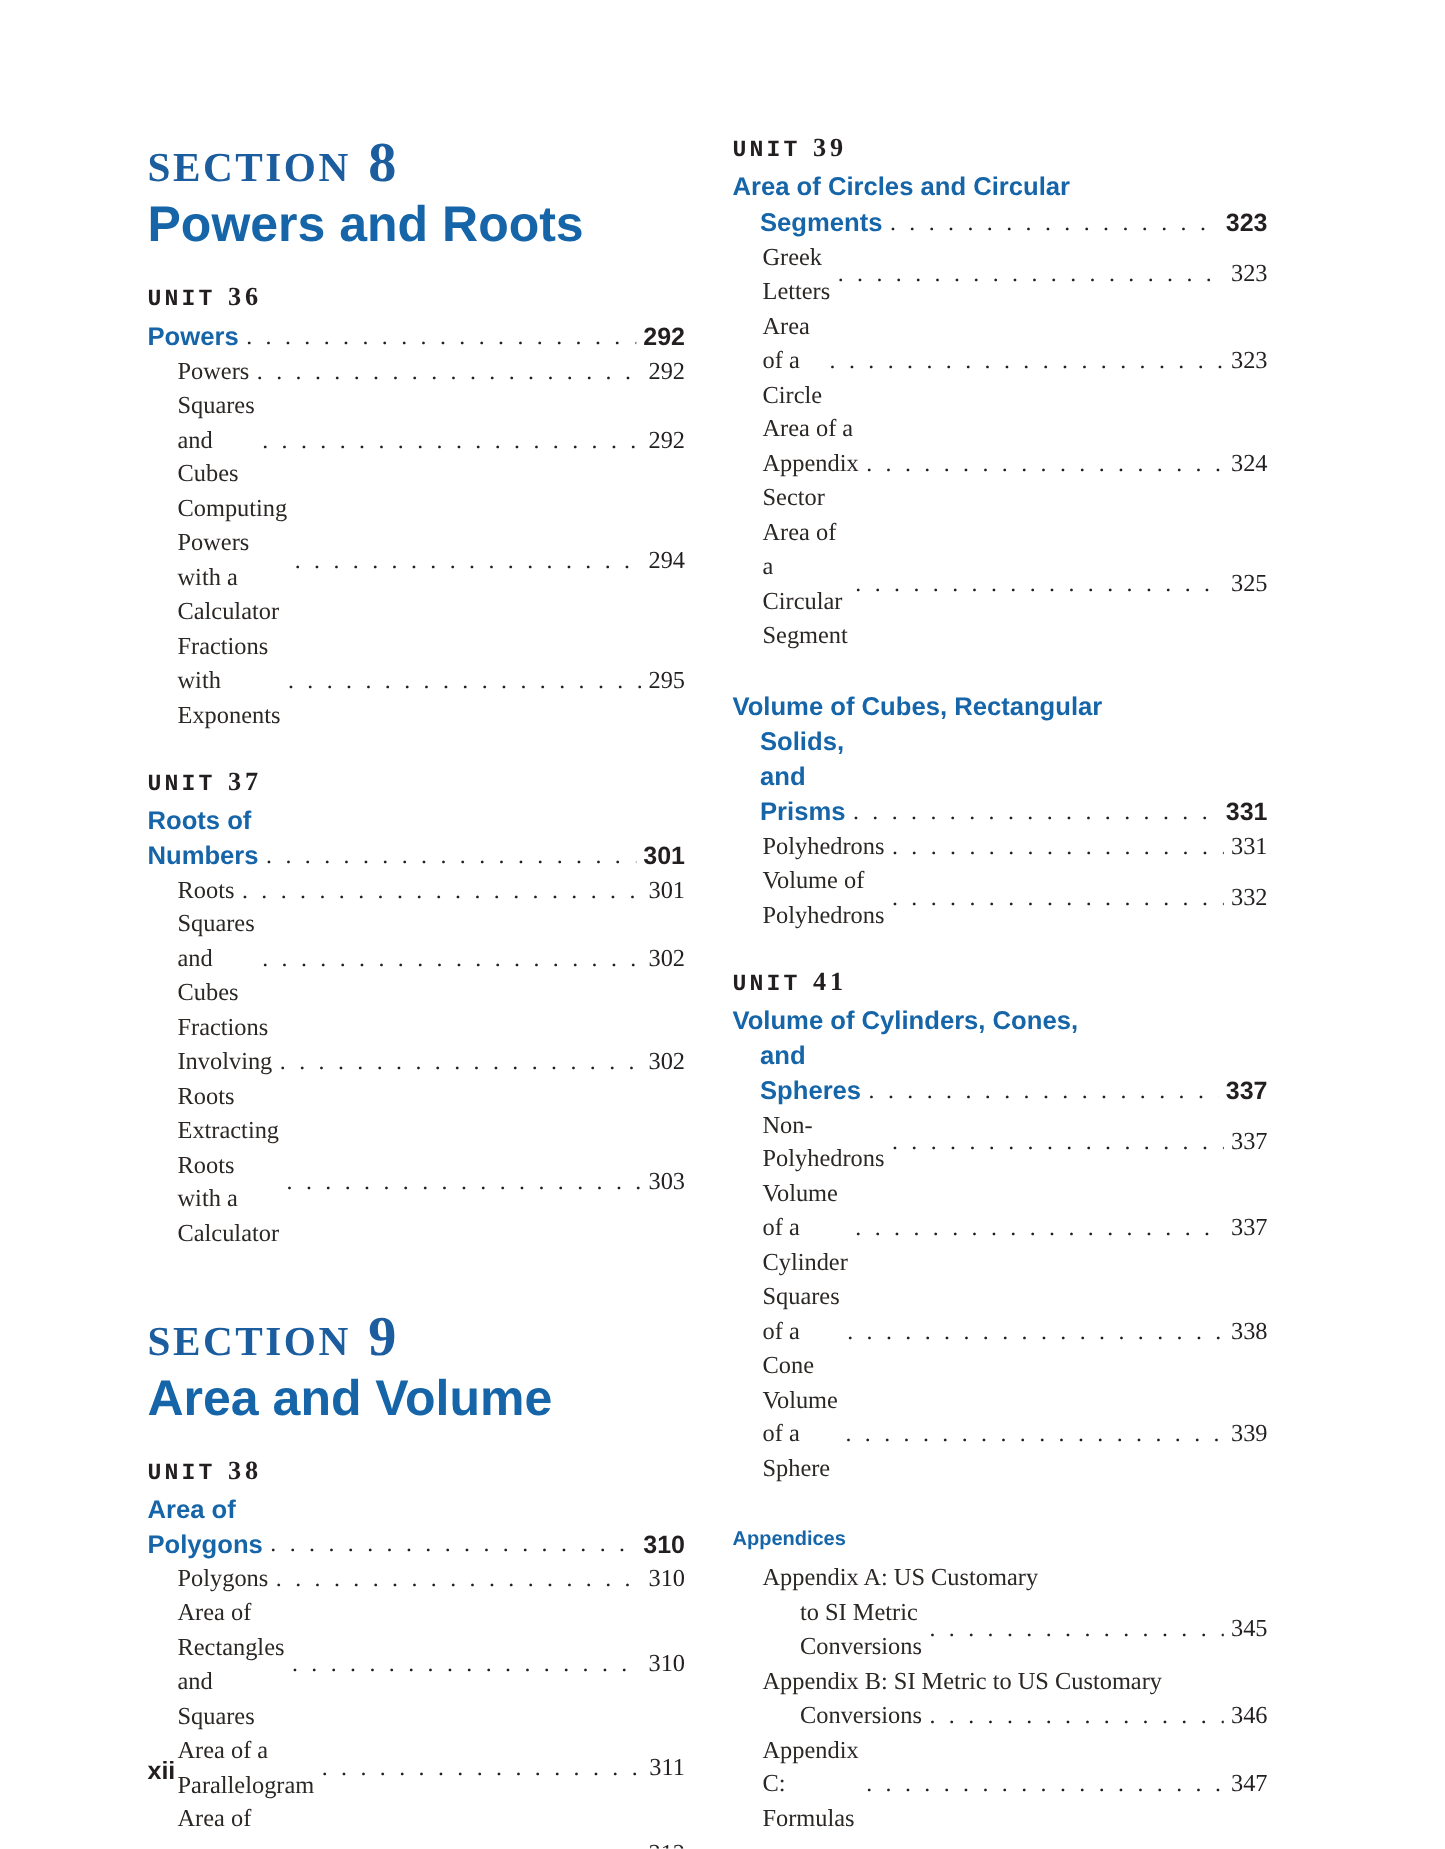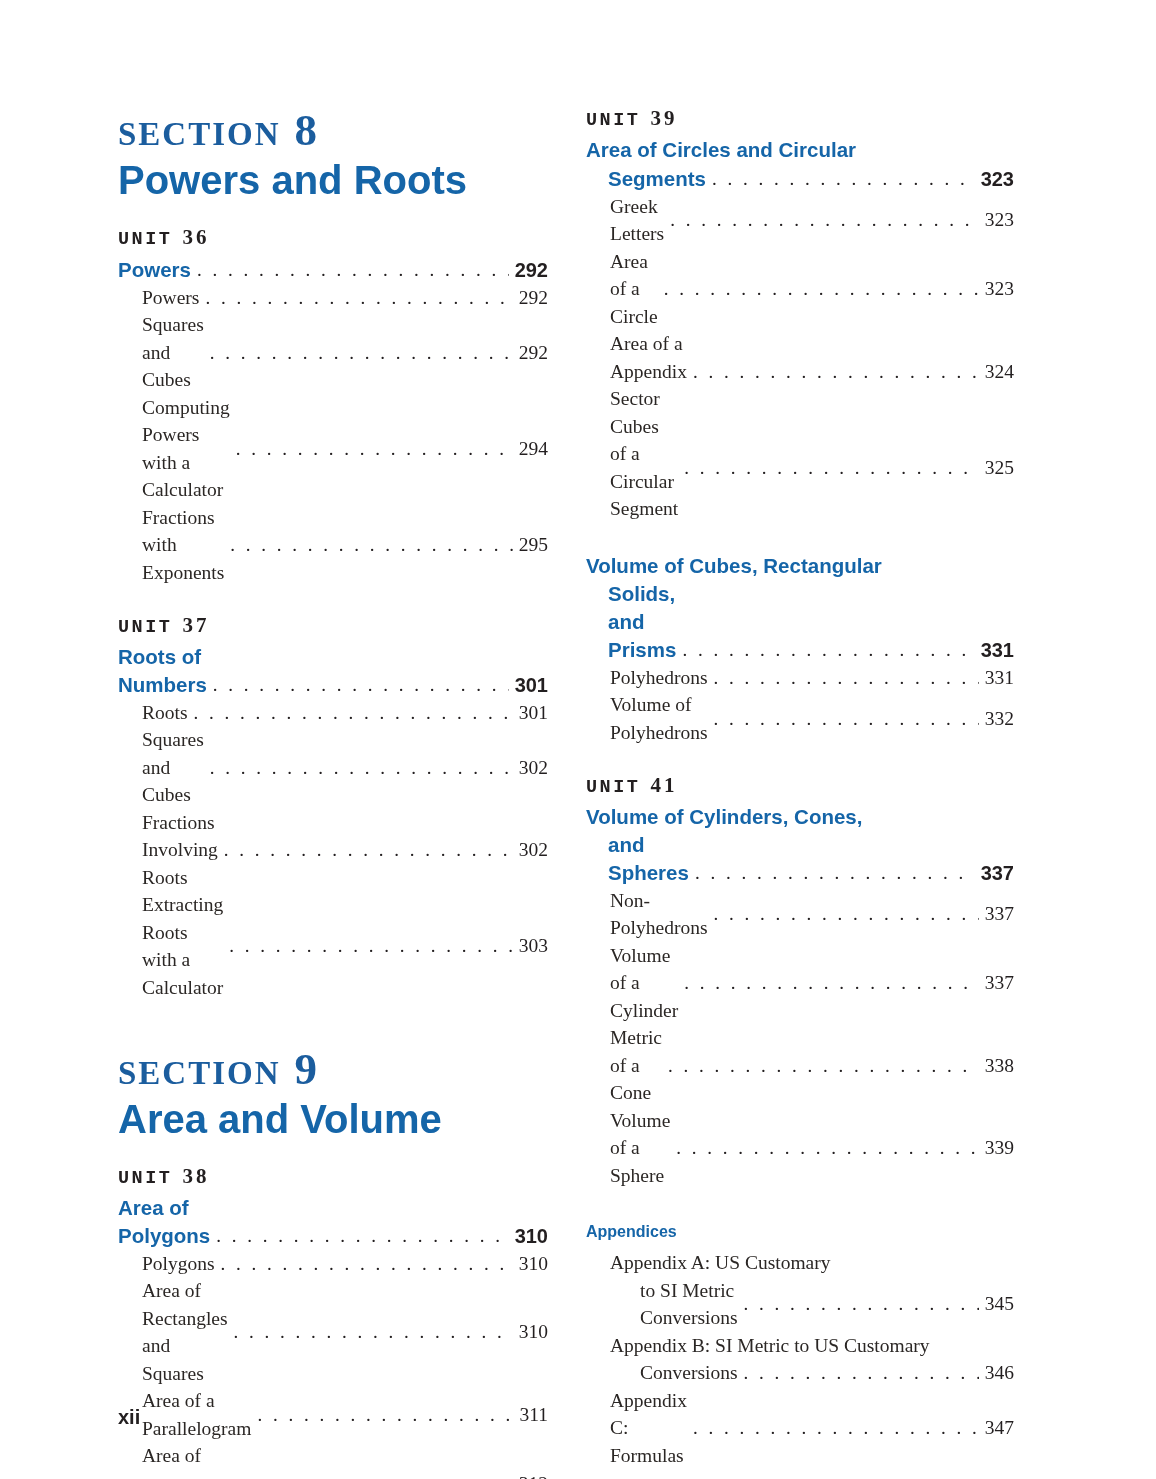--- a/index.html
+++ b/index.html
@@ -228,21 +228,21 @@
       </div>
       <div class="item item-pad">
         <div class="row-inner">
             <span>Area of a Appendix Sector</span>
             <span class="leader"></span>
             <span class="pg">324</span>
           </div>
       </div>
       <div class="item item-pad">
         <div class="row-inner">
-            <span>Cubes of a Circular Segment</span>
+            <span>Area of a Circular Segment</span>
             <span class="leader"></span>
             <span class="pg">325</span>
           </div>
       </div>
     </div>
 
     <div class="unit-block">
       <div class="title-l1">Volume of Cubes, Rectangular</div>
       <div class="row unit-title-row title-l2">
         <span>Solids, and Prisms</span>
@@ -284,21 +284,21 @@
       </div>
       <div class="item item-pad">
         <div class="row-inner">
             <span>Volume of a Cylinder</span>
             <span class="leader"></span>
             <span class="pg">337</span>
           </div>
       </div>
       <div class="item item-pad">
         <div class="row-inner">
-            <span>Metric of a Cone</span>
+            <span>Squares of a Cone</span>
             <span class="leader"></span>
             <span class="pg">338</span>
           </div>
       </div>
       <div class="item item-pad">
         <div class="row-inner">
             <span>Volume of a Sphere</span>
             <span class="leader"></span>
             <span class="pg">339</span>
           </div>

